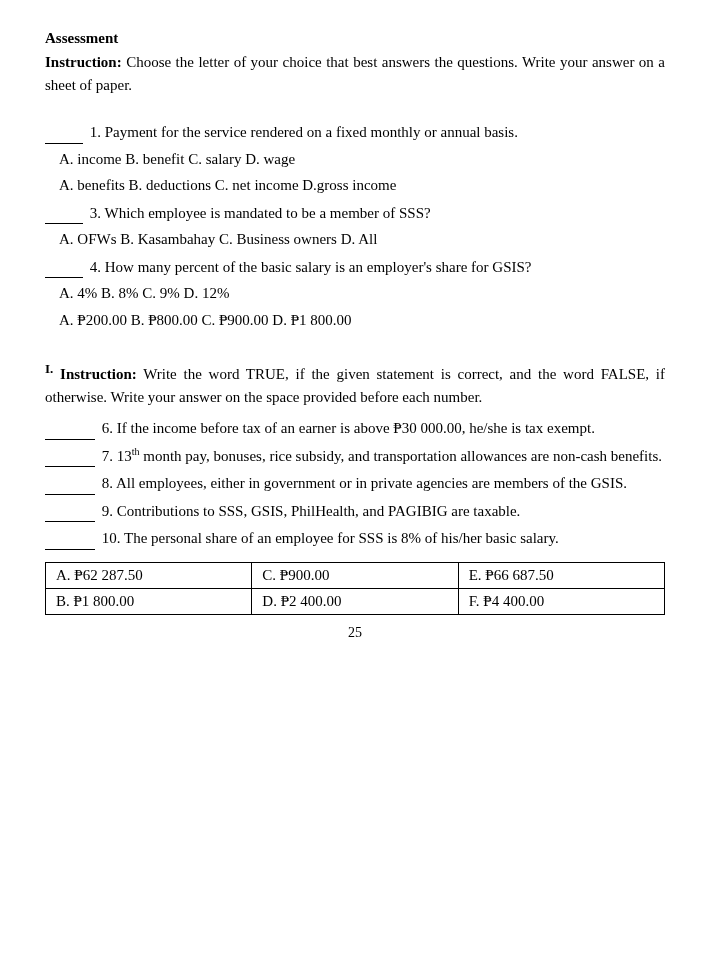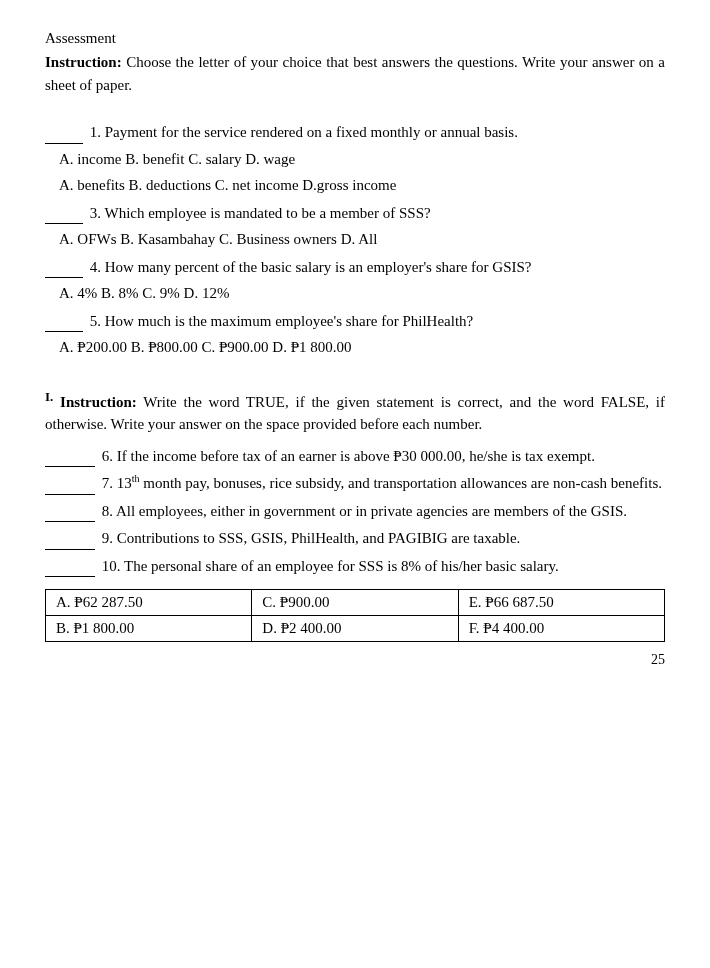--- a/index.html
+++ b/index.html
@@ -12,21 +12,21 @@
       width: 710px;
       min-height: 968px;
       background: #fff;
       font-family: 'Times New Roman', Times, serif;
       font-size: 15px;
       color: #000;
       padding: 30px 45px 30px 45px;
     }
 
     .assessment-title {
-      font-weight: normal;
+      font-weight: bold;
       font-size: 15px;
       margin-bottom: 4px;
     }
 
     .instruction-block {
       margin-bottom: 24px;
       line-height: 1.5;
       text-align: justify;
     }
 
@@ -80,21 +80,21 @@
     }
 
     .answers-box td {
       border: 1px solid #000;
       padding: 4px 10px;
       font-size: 15px;
       width: 33.33%;
     }
 
     .page-number {
-      text-align: right;
+      text-align: center;
       margin-top: 10px;
       font-size: 14px;
     }
 
     sup {
       font-size: 10px;
       vertical-align: super;
     }
   </style>
 </head>
@@ -126,23 +126,20 @@
     <span>A. OFWs    B. Kasambahay       C. Business owners   D. All</span>
   </div>
 
   <div class="question-block">
     <span class="blank">&nbsp;</span> <span>4. How many percent of the basic salary is an employer's share for GSIS?</span>
   </div>
   <div class="choices">
     <span>A. 4%          B.  8%          C.  9%          D. 12%</span>
   </div>
 
-  <div class="question-block">
-    <span class="blank">&nbsp;</span> <span>5. How much is the maximum employee's share for PhilHealth?</span>
-  </div>
   <div class="choices">
     <span>A. ₱200.00    B. ₱800.00    C. ₱900.00    D. ₱1 800.00</span>
   </div>
 
   <div class="section-ii instruction-block">
     <span class="section-label bold-label">I.</span> <span class="bold-label">Instruction:</span><span> Write the word TRUE, if the given statement is correct, and the word FALSE, if otherwise. Write your answer on the space provided before each number.</span>
   </div>
 
   <div class="question-block">
     <span class="blank-long">&nbsp;</span> <span>6. If the income before tax of an earner is above ₱30 000.00, he/she is tax  exempt.</span>

